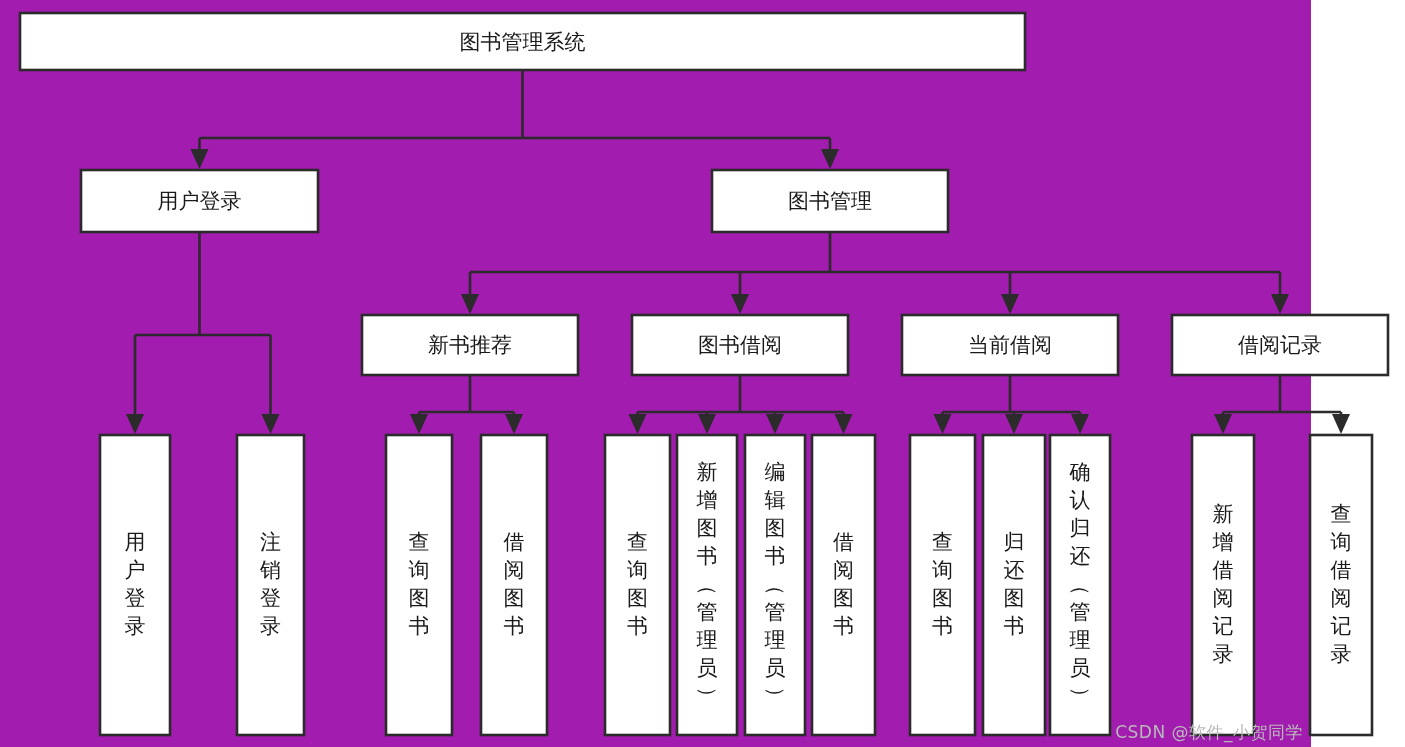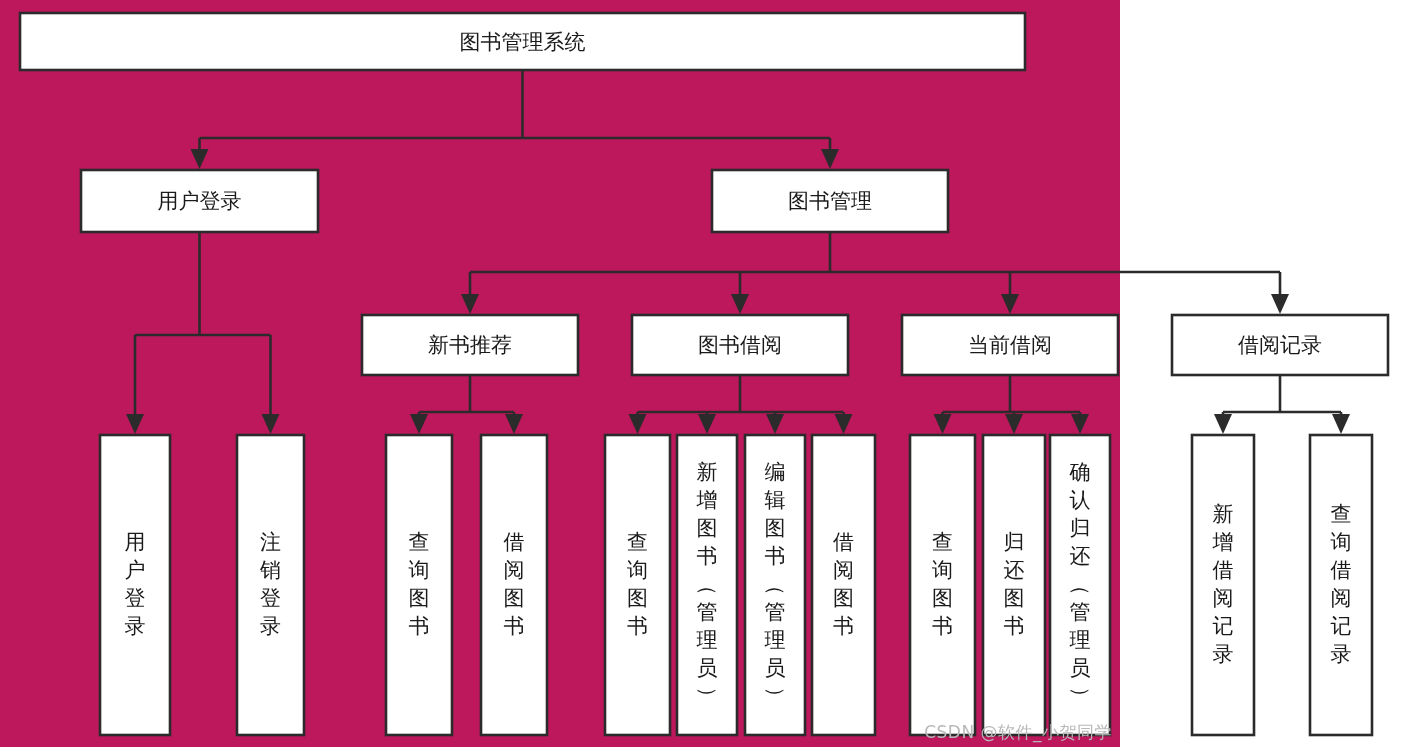--- a/index.html
+++ b/index.html
@@ -9,23 +9,23 @@
     background: #ffffff;
   }
   body {
     width: 1405px;
     height: 747px;
     font-family: "DejaVu Sans", "Liberation Sans", sans-serif;
     overflow: hidden;
   }
   #diagram-root {
     position: relative;
-    width: 1120px;
+    width: 1311px;
     height: 747px;
-    background: #be185d;
+    background: #a21caf;
   }
   svg.diagram-svg {
     display: block;
     width: 1405px;
     height: 747px;
   }
   .node-rect {
     fill: #ffffff;
     stroke: #2b2b2b;
     stroke-width: 2.6;

